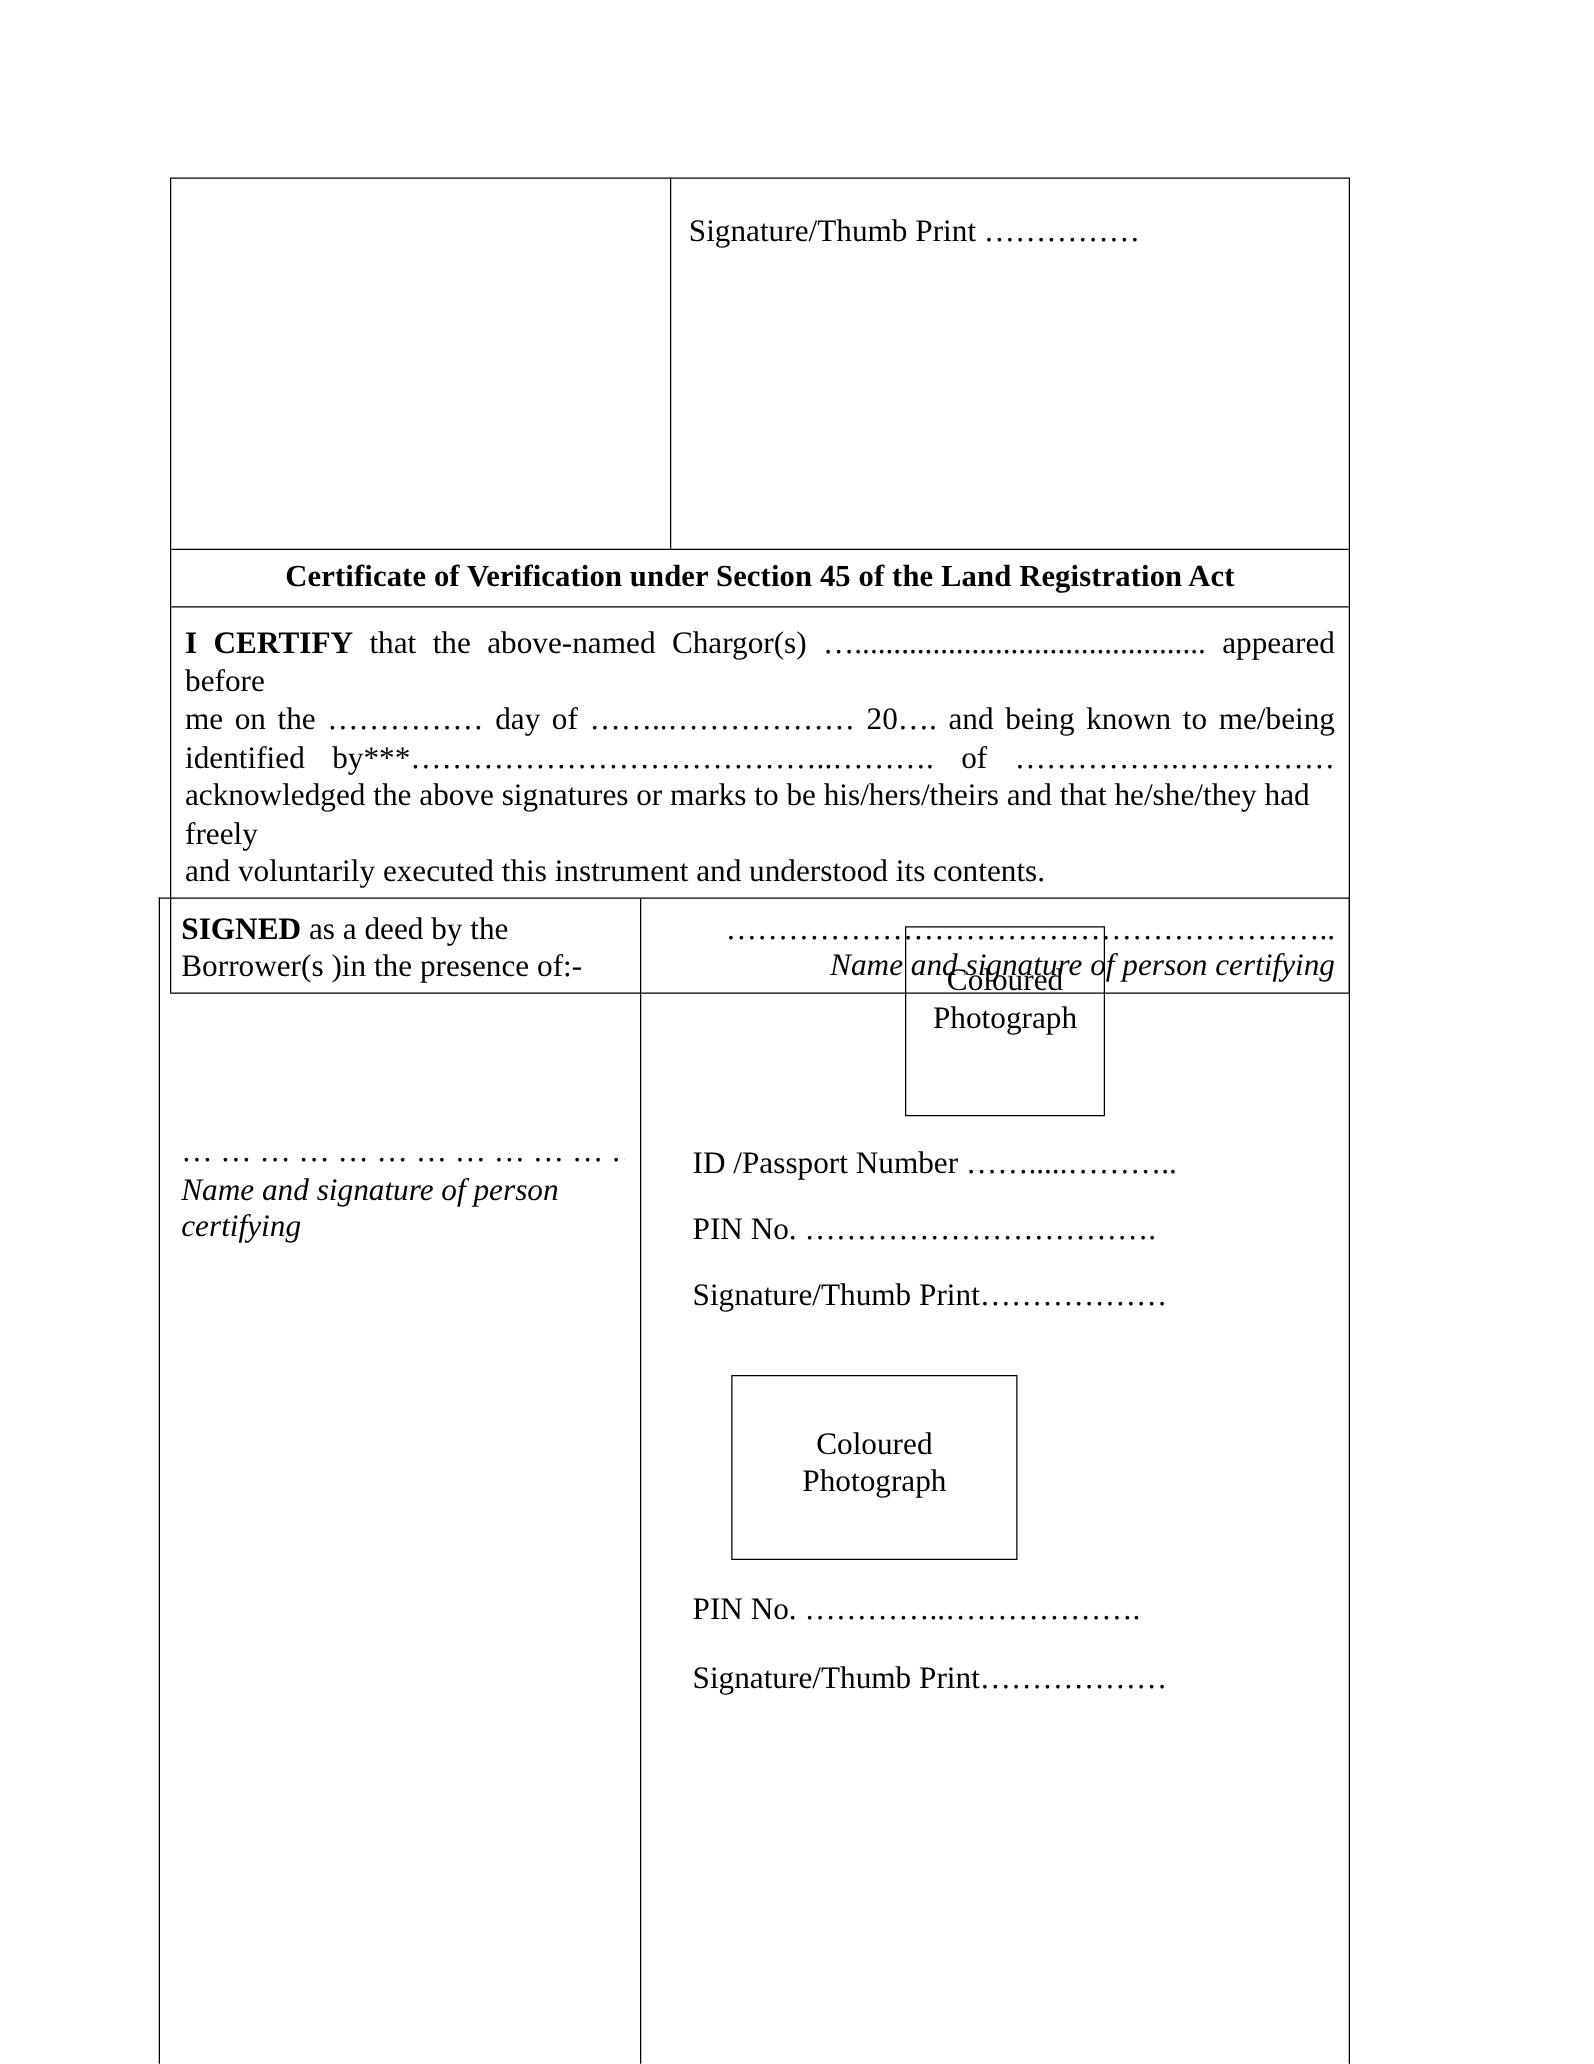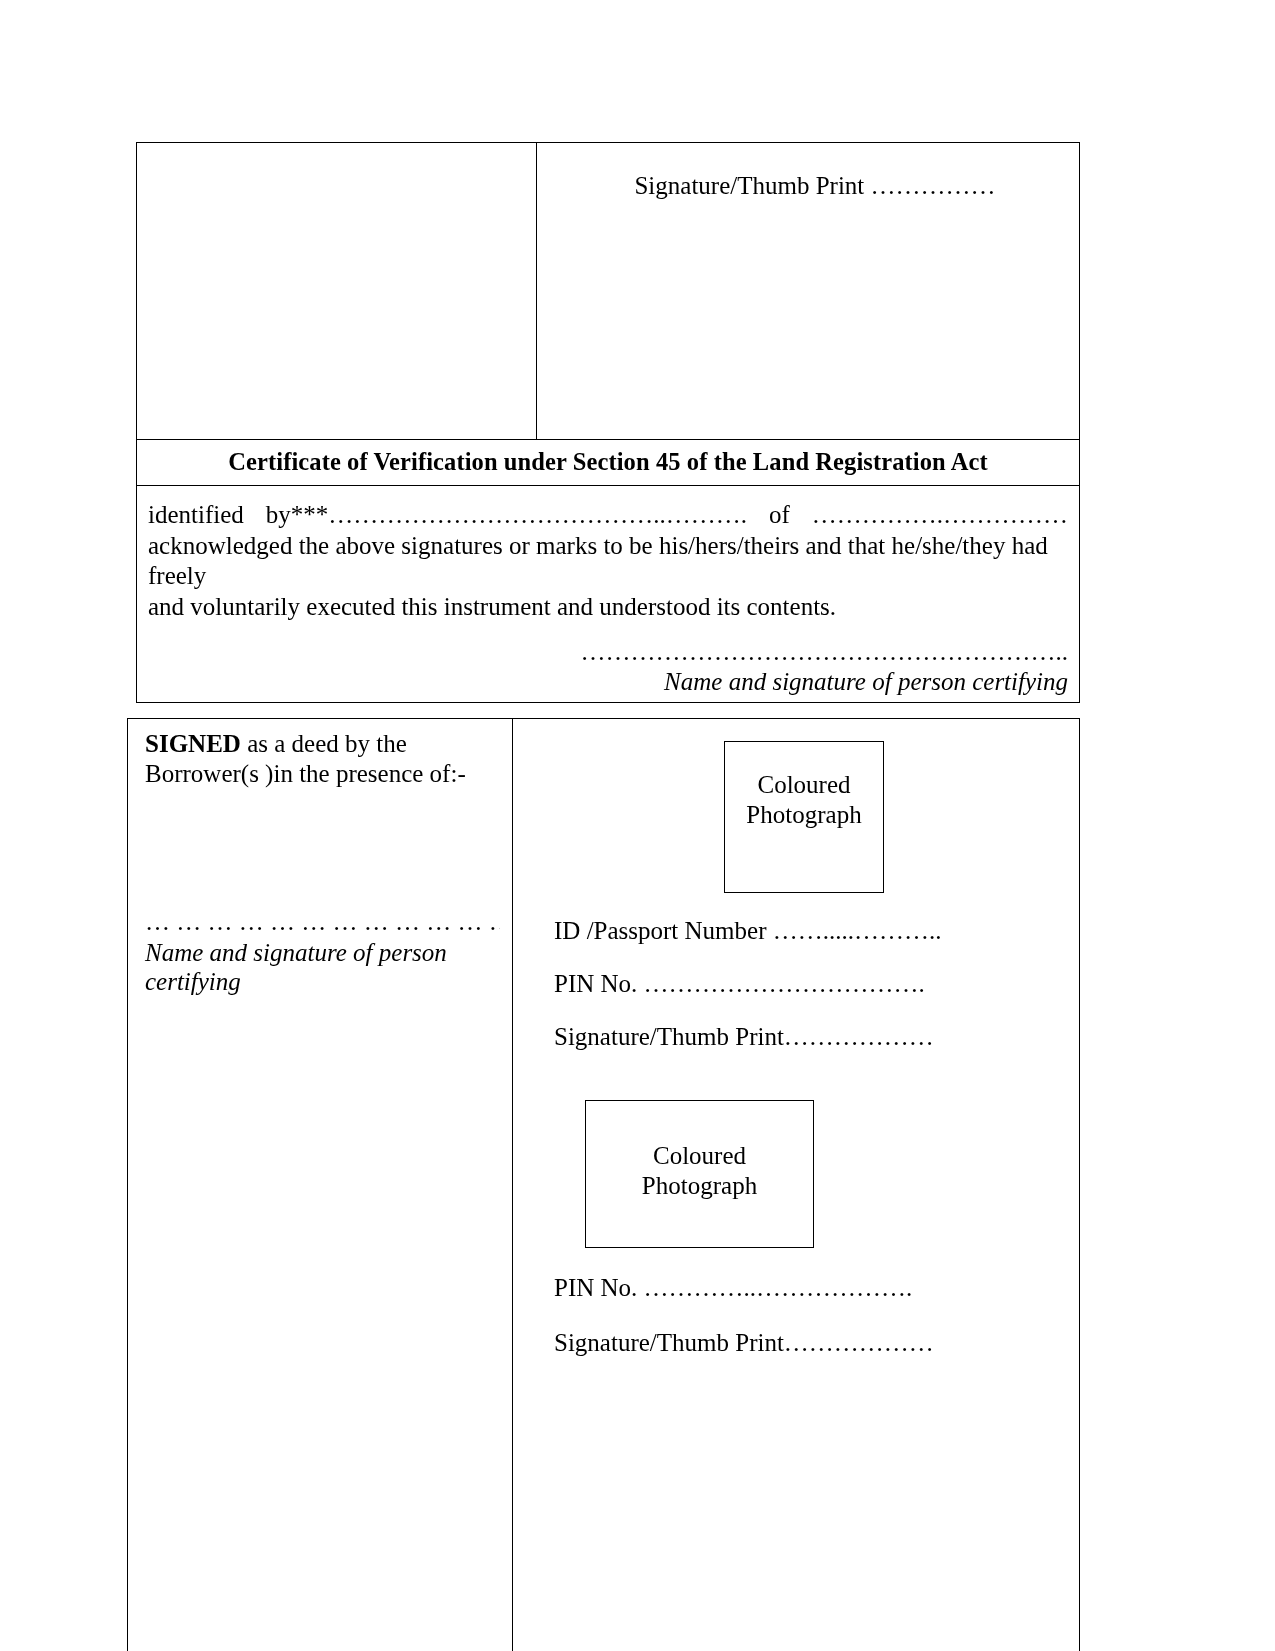--- a/index.html
+++ b/index.html
@@ -30,21 +30,20 @@
     top: 142px;
     width: 944px;
     border: 1.6px solid #000;
     border-collapse: collapse;
     box-sizing: border-box;
   }
   .tbl1-row-top {
     display: flex;
     height: 296px;
     border-bottom: 1.6px solid #000;
-    text-align: center;
   }
   .t1-left {
     width: 400px;
     border-right: 1.6px solid #000;
     box-sizing: border-box;
   }
   .t1-right {
     flex: 1;
     box-sizing: border-box;
     padding: 28px 0 0 14px;
@@ -163,20 +162,25 @@
     <div class="tbl1-row-top">
       <div class="t1-left"></div>
       <div class="t1-right">
         <div>Signature/Thumb Print ……………</div>
       </div>
     </div>
 
     <div class="tbl1-row-title">Certificate of Verification under Section 45 of the Land Registration Act</div>
 
     <div class="tbl1-row-body">
+      <div class="just-line">
+        <span class="bold">I CERTIFY</span>
+        <span>that the above-named Chargor(s) …............................................. appeared before</span>
+      </div>
+      <div class="just-line">me on the …………… day of ……..……………… 20…. and being known to me/being</div>
       <div class="just-line">identified     by***…………………………………..……….     of     …………….……………</div>
       <div>acknowledged the above signatures or marks to be his/hers/theirs and that he/she/they had freely</div>
       <div>and voluntarily executed this instrument and understood its contents.</div>
 
       <div class="sig-dots-wrap">…………………………………………………..</div>
       <div class="sig-caption">Name and signature of person certifying</div>
     </div>
   </div>
 
   <div class="tbl2">

